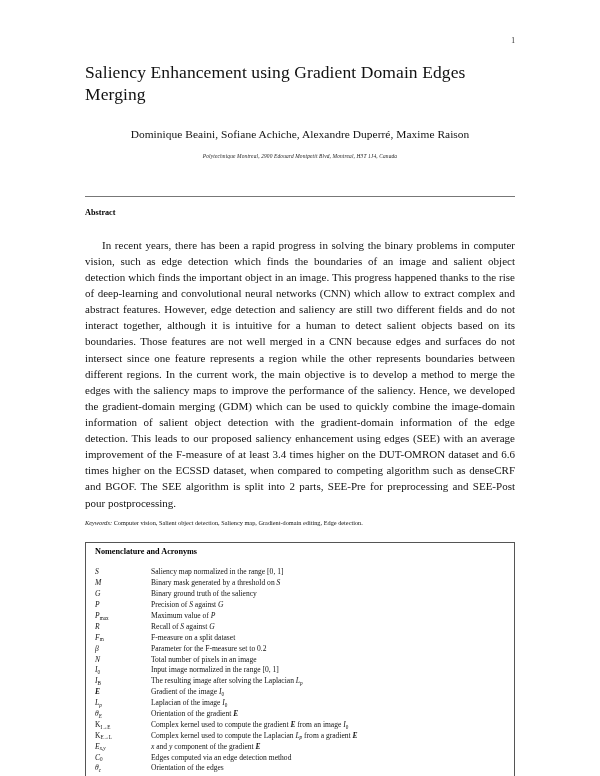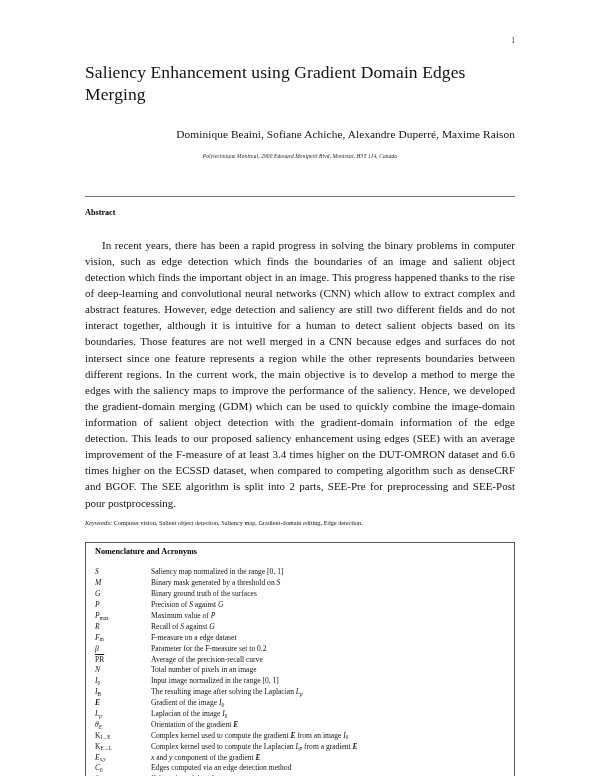--- a/index.html
+++ b/index.html
@@ -37,21 +37,21 @@
   .title {
     font-size: 17.5px;
     font-weight: normal;
     margin: 0 0 0 0;
     letter-spacing: 0.1px;
     line-height: 1.25;
     color: #111111;
   }
   .authors {
     font-size: 11.4px;
-    text-align: right;
+    text-align: center;
     margin-top: 22px;
     color: #111111;
     letter-spacing: 0.05px;
   }
   .affiliation {
     font-size: 5.4px;
     font-style: italic;
     text-align: center;
     margin-top: 13px;
     color: #222222;
@@ -183,45 +183,41 @@
             <tr>
               <td class="nom-sym"><span class="it">S</span></td>
               <td class="nom-desc">Saliency map normalized in the range [0, 1]</td>
             </tr>
             <tr>
               <td class="nom-sym"><span class="it">M</span></td>
               <td class="nom-desc">Binary mask generated by a threshold on <span class="it">S</span></td>
             </tr>
             <tr>
               <td class="nom-sym"><span class="it">G</span></td>
-              <td class="nom-desc">Binary ground truth of the surfaces</td>
+              <td class="nom-desc">Binary ground truth of the saliency</td>
             </tr>
             <tr>
               <td class="nom-sym"><span class="it">P</span></td>
               <td class="nom-desc">Precision of <span class="it">S</span> against <span class="it">G</span></td>
             </tr>
             <tr>
               <td class="nom-sym"><span class="it">P</span><sub>max</sub></td>
               <td class="nom-desc">Maximum value of <span class="it">P</span></td>
             </tr>
             <tr>
               <td class="nom-sym"><span class="it">R</span></td>
               <td class="nom-desc">Recall of <span class="it">S</span> against <span class="it">G</span></td>
             </tr>
             <tr>
               <td class="nom-sym"><span class="it">F</span><sub>m</sub></td>
-              <td class="nom-desc">F-measure on a edge dataset</td>
+              <td class="nom-desc">F-measure on a split dataset</td>
             </tr>
             <tr>
               <td class="nom-sym"><span class="it">β</span></td>
               <td class="nom-desc">Parameter for the F-measure set to 0.2</td>
-            </tr>
-            <tr>
-              <td class="nom-sym"><span class="overline">PR</span></td>
-              <td class="nom-desc">Average of the precision-recall curve</td>
             </tr>
             <tr>
               <td class="nom-sym"><span class="it">N</span></td>
               <td class="nom-desc">Total number of pixels in an image</td>
             </tr>
             <tr>
               <td class="nom-sym"><span class="it">I</span><sub>0</sub></td>
               <td class="nom-desc">Input image normalized in the range [0, 1]</td>
             </tr>
             <tr>

